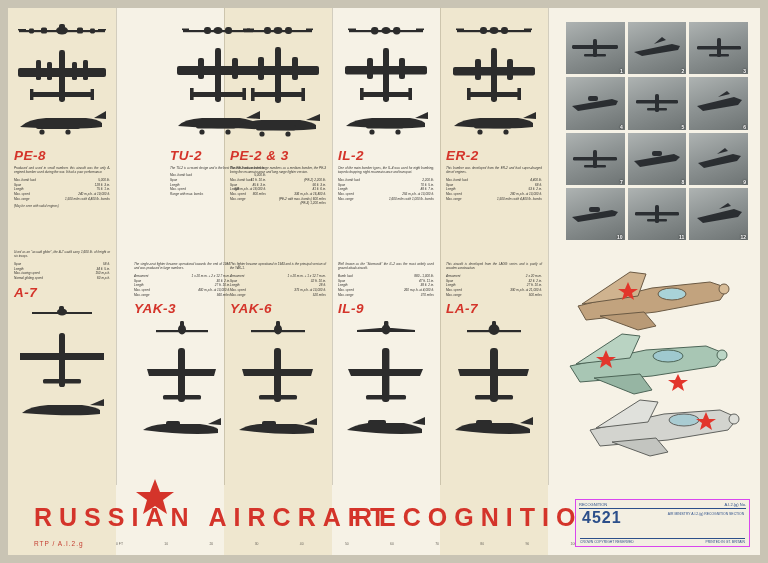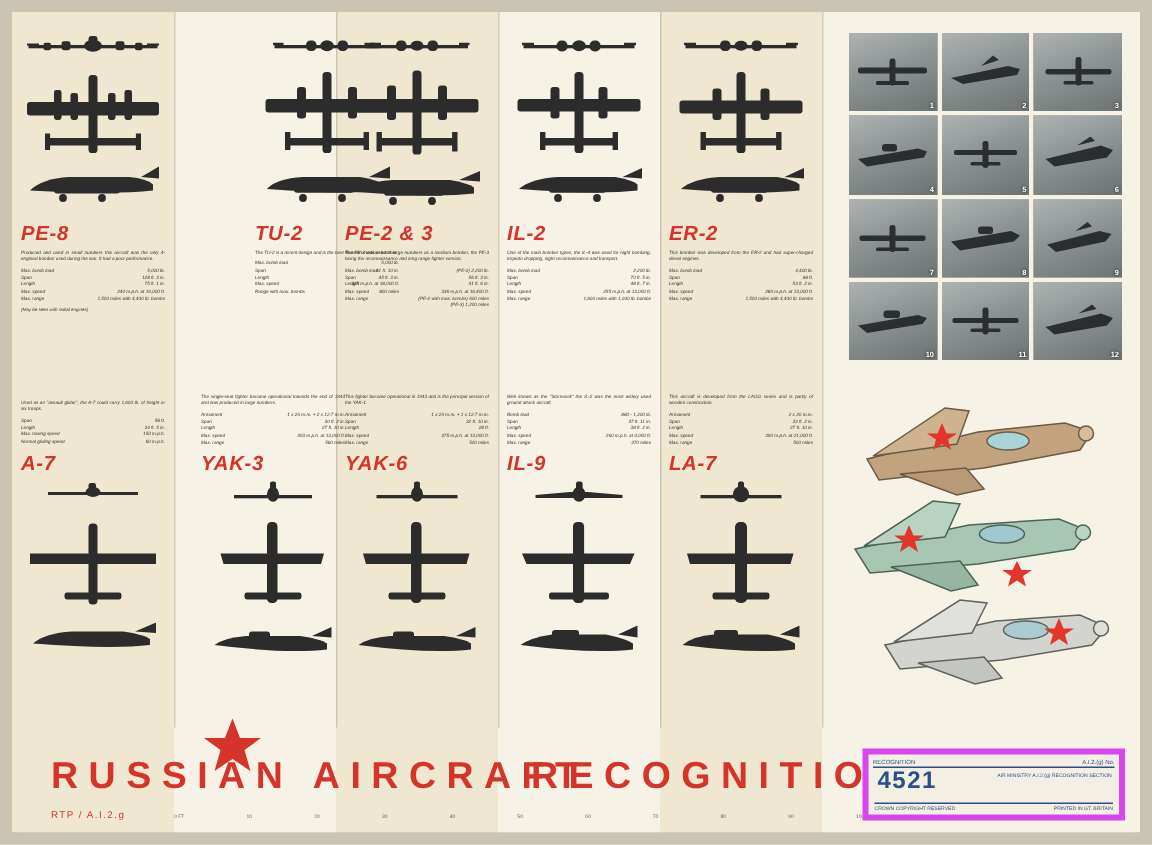--- a/index.html
+++ b/index.html
@@ -129,21 +129,21 @@
   #scale-row{
     position:absolute;left:92px;bottom:9px;
     width:470px;
     display:flex;justify-content:space-between;
     font-size:3.4px;color:#6a665c;
   }
   
   #stamp{
     position:absolute;right:10px;bottom:8px;
     width:175px;height:48px;
-    border:4px solid #d946ef;
+    border:1px solid #d946ef;
     background:#f3efe2;
     color:#2c4f8a;
     font-size:4px;
     box-sizing:border-box;
     padding:2px 3px;
   }
   #stamp .top{display:flex;justify-content:space-between;border-bottom:1px solid #2c4f8a;padding-bottom:1px;}
   #stamp .bignum{
     position:absolute;left:6px;top:9px;
     font-size:16px;font-weight:bold;letter-spacing:1px;
@@ -449,21 +449,21 @@
             <span class="k">Max. speed</span>
             <span class="v">280 m.p.h. at 13,000 ft.</span>
           </div>
         <div>
             <span class="k">Max. range</span>
             <span class="v">1,500 miles with 4,400 lb. bombs</span>
           </div>
       </div>
     </div>
 
-    <div class="cell bottom" style="left:4px;top:252px;">
+    <div class="cell bottom" style="left:4px;top:236px;">
       <div class="cell-desc">Used as an "assault glider", the A-7 could carry 1,600 lb. of freight or six troops.</div>
       <div class="spec">
         <div>
             <span class="k">Span</span>
             <span class="v">58 ft.</span>
           </div>
         <div>
             <span class="k">Length</span>
             <span class="v">34 ft. 5 in.</span>
           </div>

